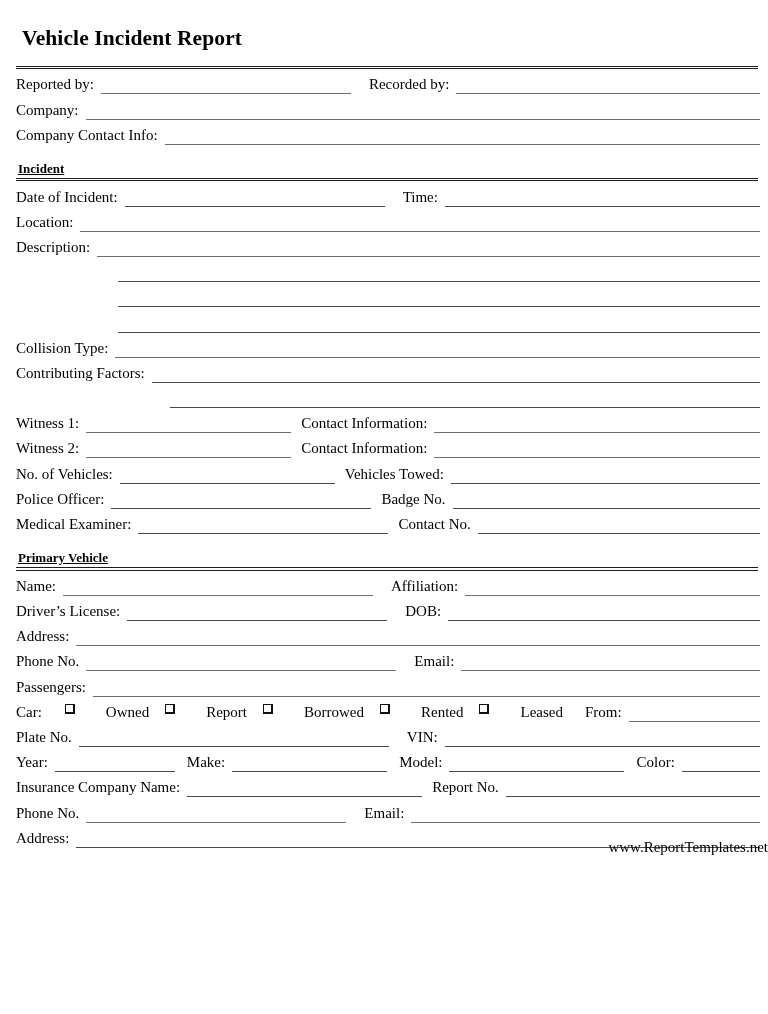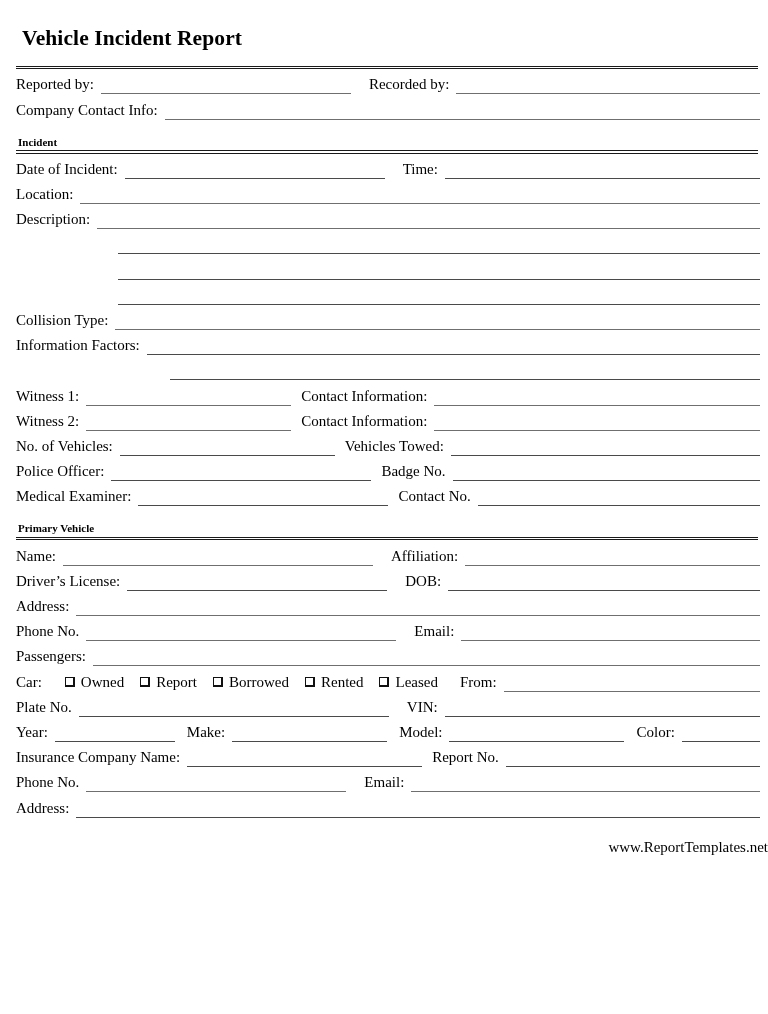--- a/index.html
+++ b/index.html
@@ -30,24 +30,25 @@
     line-height: 1.2;
   }
   
   .double-rule {
     border-top: 1.6px solid #1a1a1a;
     border-bottom: 1.6px solid #1a1a1a;
     height: 3.4px;
     margin: 0 2px 1px 0;
   }
   .section-head {
-    font-size: 11px;
+    font-size: 13px;
     font-weight: bold;
     margin: 14px 0 1px 2px;
     line-height: 1.25;
+    text-decoration: underline;
   }
   .rows { margin-top: 2px; }
   .row {
     display: flex;
     align-items: flex-end;
     height: 25.2px;
     white-space: nowrap;
   }
   .lbl {
     font-size: 15px;
@@ -85,24 +86,25 @@
   }
   .cont-pad { flex: 0 0 auto; }
   .chk-row {
     display: flex;
     align-items: flex-end;
     height: 25.2px;
     white-space: nowrap;
   }
   .chk-item {
     display: inline-flex;
-    align-items: center;
+    align-items: flex-start;
     font-size: 15px;
     padding-bottom: 3px;
     flex: 0 0 auto;
+    gap: 25px;
   }
   .chk-box {
     display: inline-block;
     width: 10px;
     height: 10px;
     border: 1.3px solid #111;
     border-right-width: 2.4px;
     border-bottom-width: 2.4px;
     margin-right: 6px;
     background: #fff;
@@ -130,20 +132,24 @@
 
 
     <div class="row">
       <span class="lbl">Reported by:</span>
       <span class="fill w250"></span>
       <span class="gap18"></span>
       <span class="lbl">Recorded by:</span>
       <span class="fill"></span>
     </div>
 
+    <div class="row">
+      <span class="lbl">Company:</span>
+      <span class="fill"></span>
+    </div>
 
     <div class="row">
       <span class="lbl">Company Contact Info:</span>
       <span class="fill"></span>
     </div>
 
   </div>
 
   <div class="section-head">Incident</div>
   <div class="double-rule"></div>
@@ -179,21 +185,21 @@
       <span class="cont-pad" style="flex:0 0 102px"></span>
       <span class="fill dark"></span>
     </div>
 
     <div class="row">
       <span class="lbl">Collision Type:</span>
       <span class="fill"></span>
     </div>
 
     <div class="row">
-      <span class="lbl">Information Factors:</span>
+      <span class="lbl">Contributing Factors:</span>
       <span class="fill dark"></span>
     </div>
     <div class="cont-row">
       <span class="cont-pad" style="flex:0 0 154px"></span>
       <span class="fill dark"></span>
     </div>
 
 
     <div class="row">
       <span class="lbl">Witness 1:</span>

